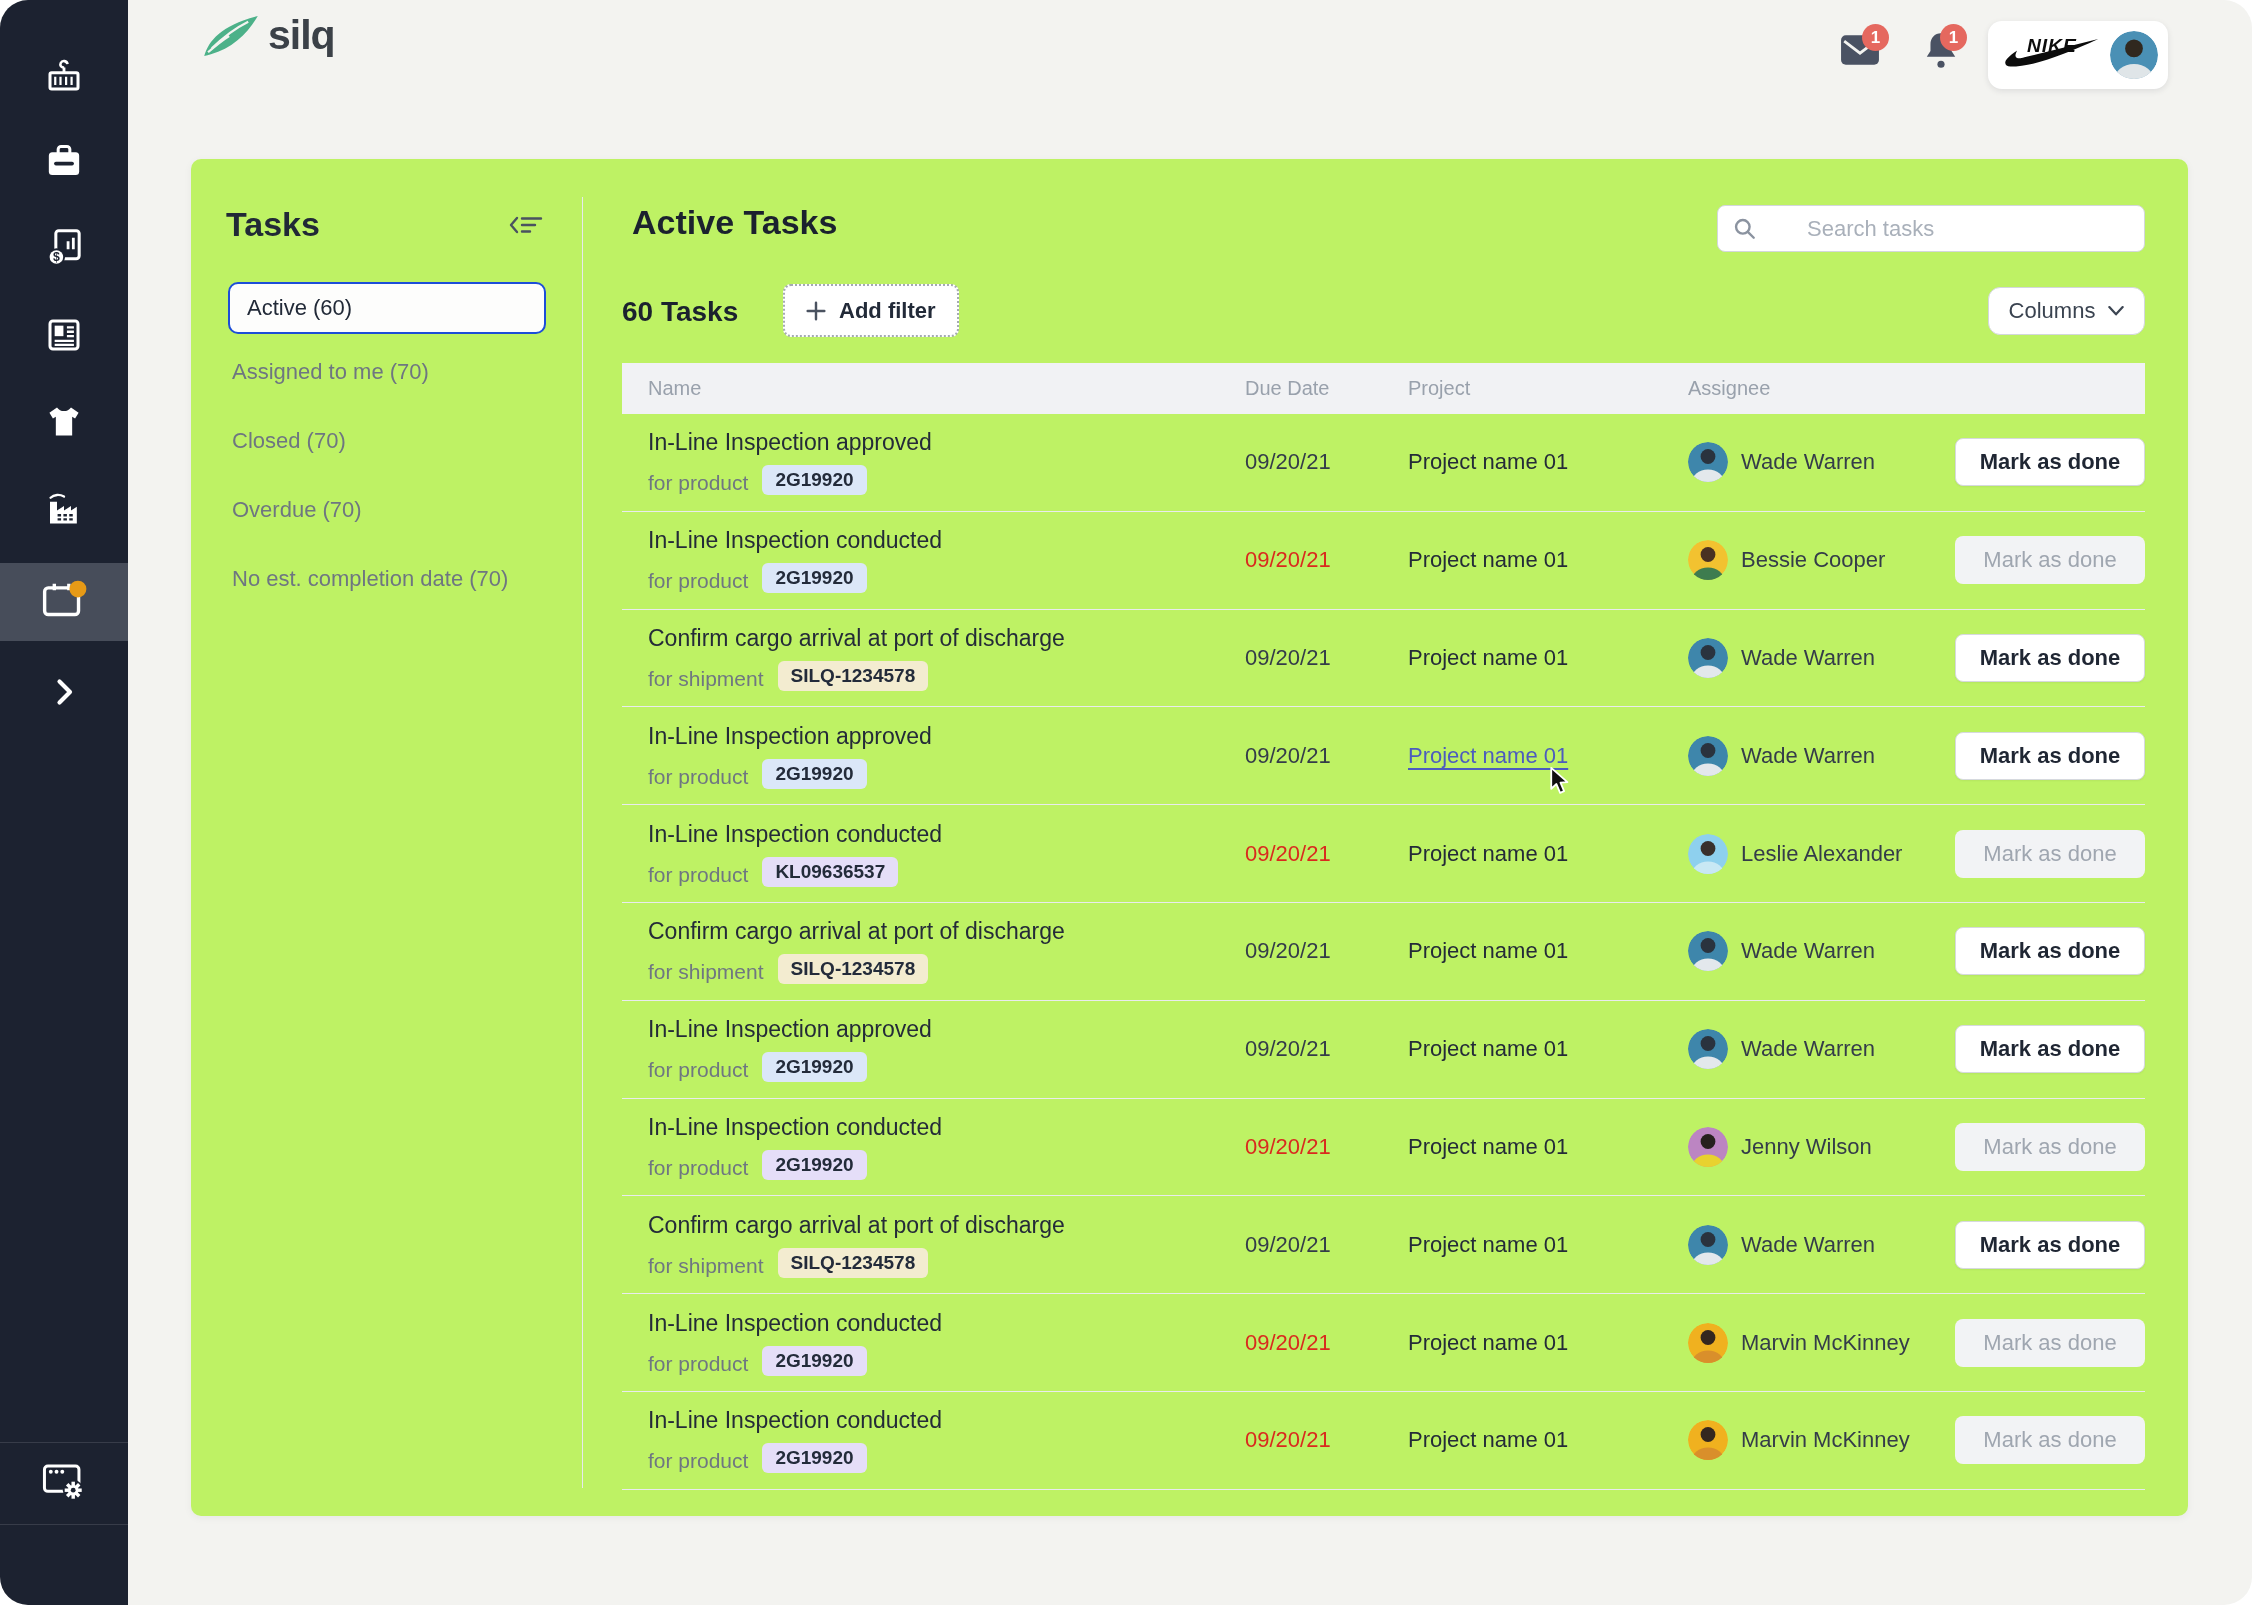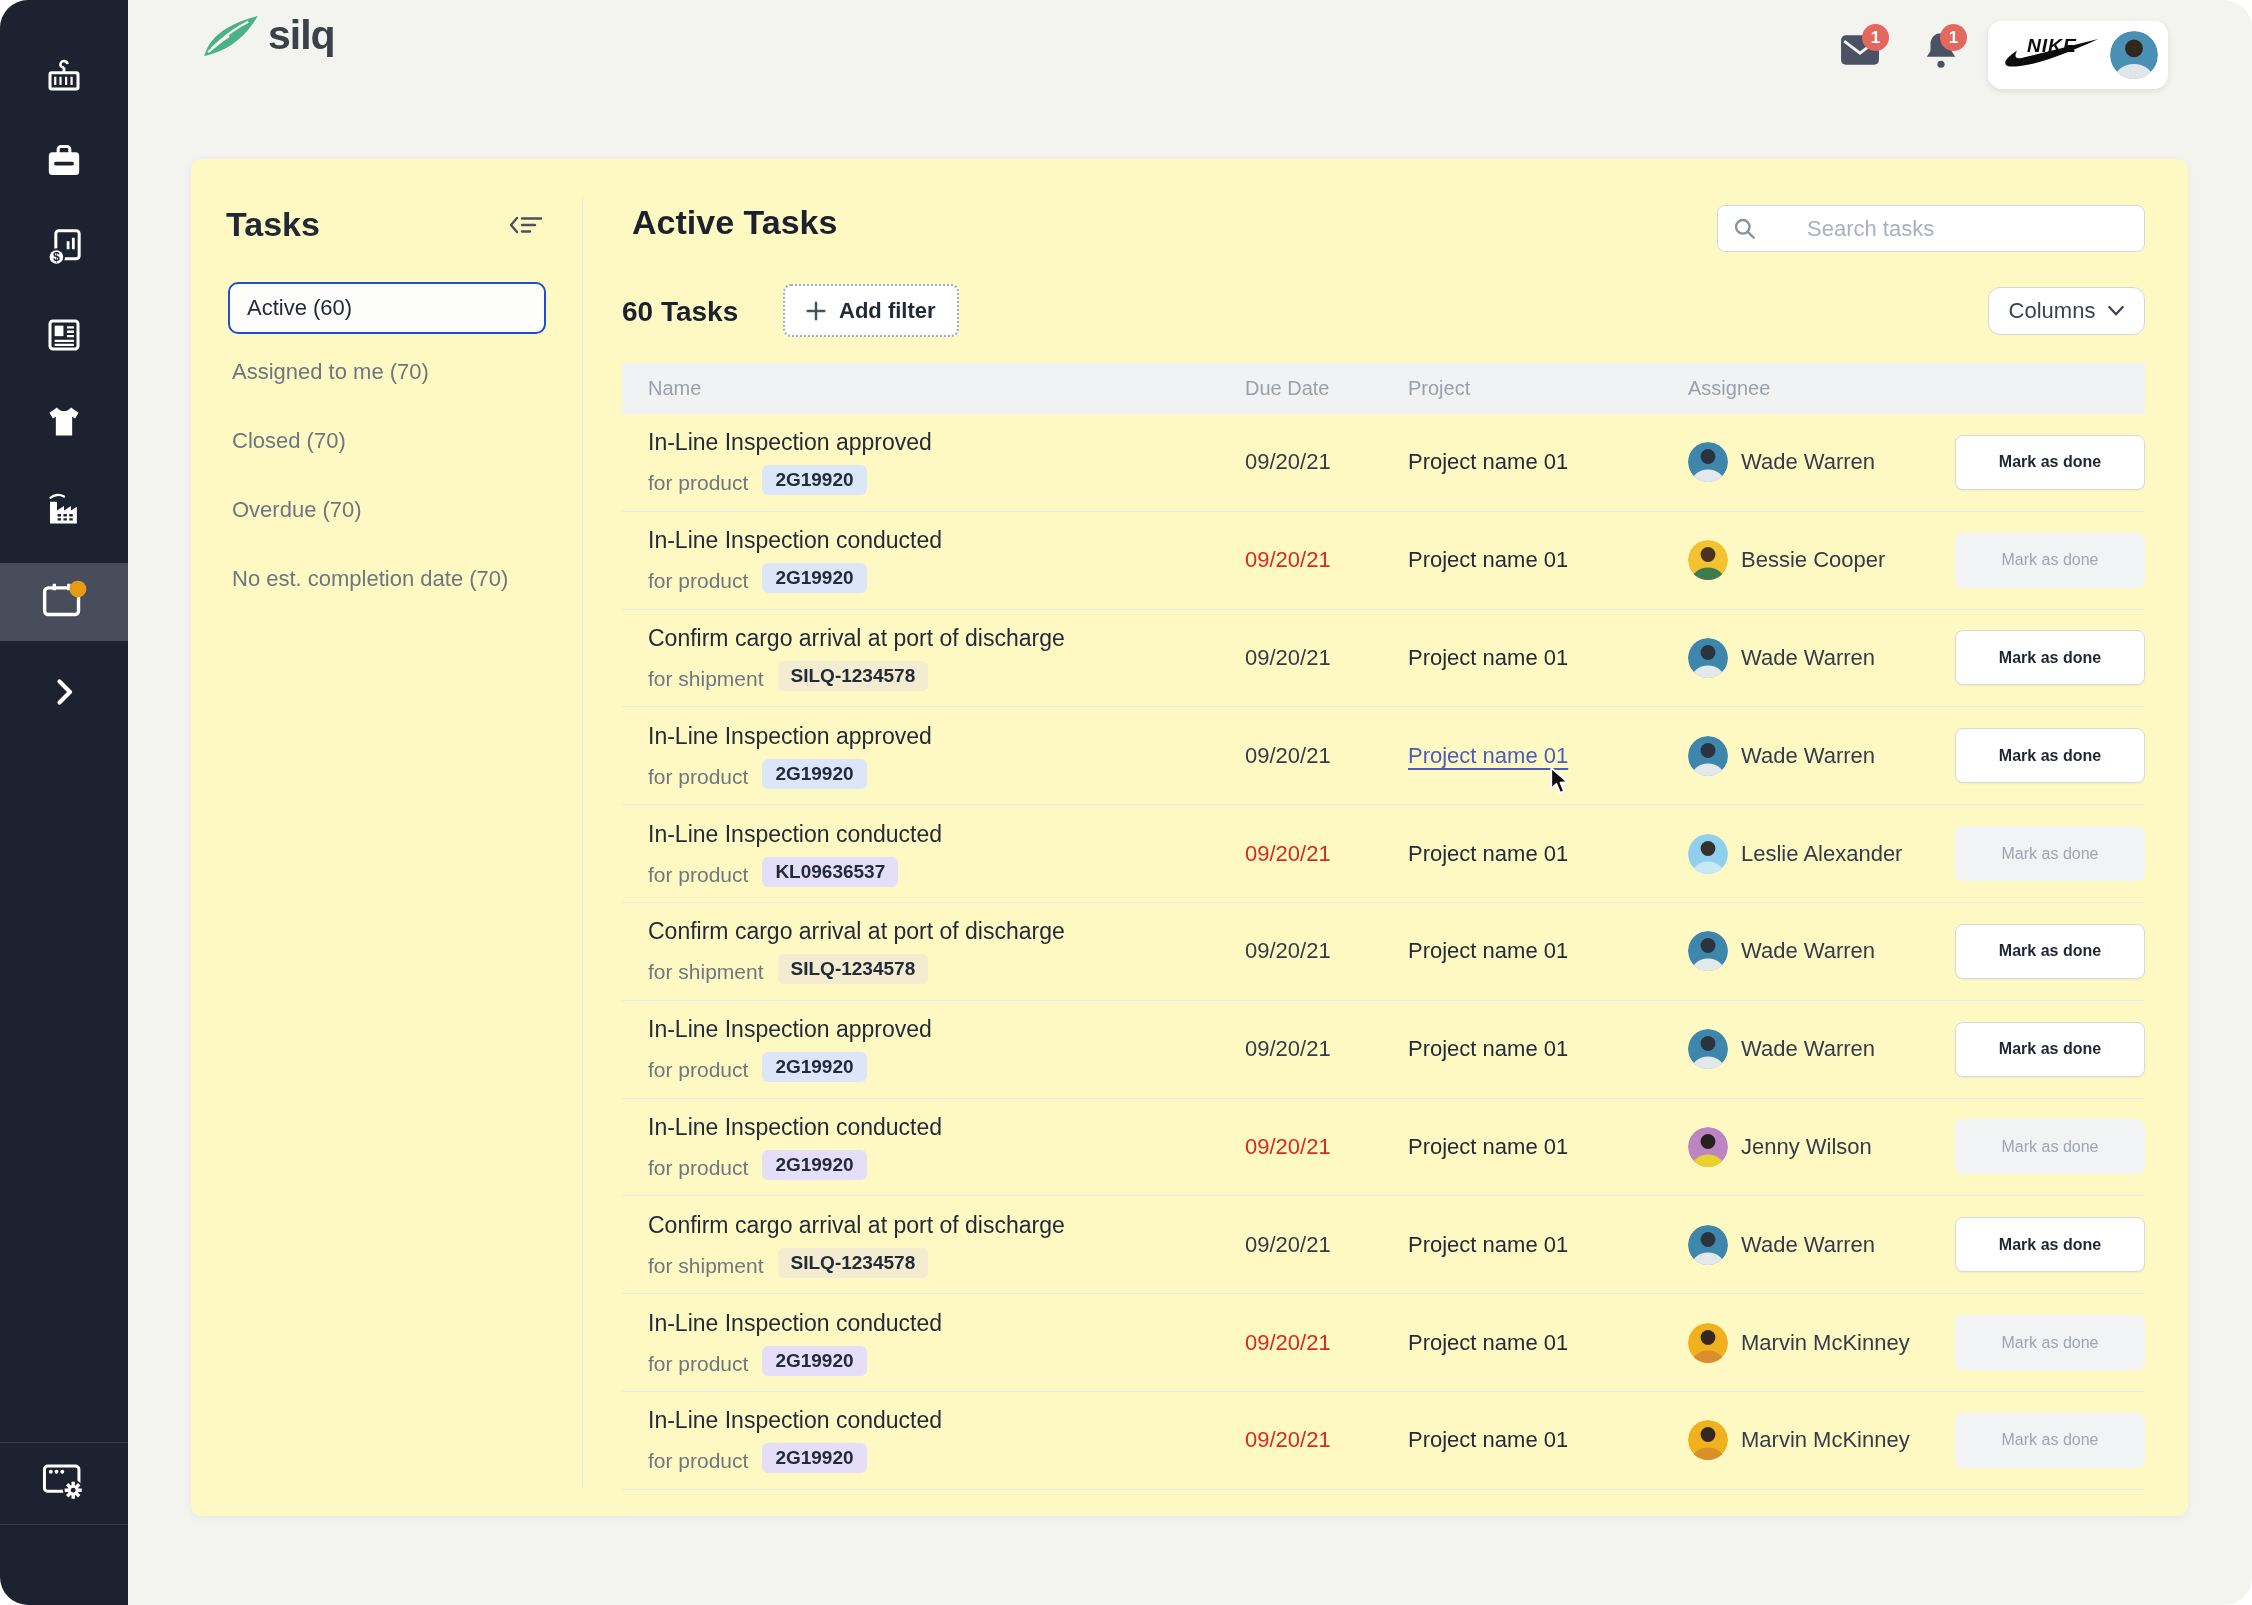--- a/index.html
+++ b/index.html
@@ -16,21 +16,21 @@
   .logo{position:absolute;left:202px;top:12px;display:flex;align-items:center;gap:8px;cursor:pointer;}
   .logo-text{font-size:41px;font-weight:800;color:#3b4148;letter-spacing:-1px;}
   .top-icon{position:absolute;cursor:pointer;}
   .notif-dot{position:absolute;width:27px;height:27px;border-radius:50%;background:var(--badge-red);color:#fff;font-size:17px;font-weight:700;display:flex;align-items:center;justify-content:center;}
   .org-card{position:absolute;left:1988px;top:21px;width:180px;height:68px;background:#fff;border-radius:14px;box-shadow:0 2px 6px rgba(25,30,45,0.10);display:flex;align-items:center;cursor:pointer;}
   .org-card .nike{margin-left:10px;}
   .avatar{border-radius:50%;overflow:hidden;display:inline-block;line-height:0;}
   .org-card .avatar{position:absolute;right:10px;top:10px;}
 
   
-  .card{position:absolute;left:191px;top:159px;width:1997px;height:1357px;background:#fef9c3;border-radius:10px;box-shadow:0 2px 8px rgba(25,30,45,0.05);}
+  .card{position:absolute;left:191px;top:159px;width:1997px;height:1357px;background:#bef264;border-radius:10px;box-shadow:0 2px 8px rgba(25,30,45,0.05);}
 
   
   .panel{position:absolute;left:0;top:0;bottom:0;width:392px;}
   .panel::after{content:"";position:absolute;right:0;top:38px;bottom:28px;width:1px;background:#e7e9ed;}
   .panel-title{position:absolute;left:35px;top:46px;font-size:34px;font-weight:800;color:#212936;}
   .collapse-btn{position:absolute;right:40px;top:54px;cursor:pointer;line-height:0;}
   .active-filter{position:absolute;left:37px;top:123px;width:318px;height:52px;box-sizing:border-box;border:2px solid #1d4ed8;border-radius:10px;background:#fdfdfc;display:flex;align-items:center;padding-left:17px;font-size:22px;color:#222a38;cursor:pointer;}
   .filter-list{position:absolute;left:37px;top:178px;right:16px;}
   .filter-item{height:69px;display:flex;align-items:center;padding-left:4px;font-size:22px;color:#6e7681;cursor:pointer;white-space:nowrap;}
 
@@ -55,21 +55,21 @@
   .task-title{font-size:23px;font-weight:500;color:#242b38;}
   .task-sub{display:flex;align-items:flex-end;gap:14px;}
   .sub-label{font-size:21px;color:#6f7781;}
   .badge{font-size:19px;font-weight:700;color:#232b3a;padding:4px 13px;border-radius:6px;}
   .due-cell{font-size:22px;color:#343c49;}
   .due-cell.overdue{color:var(--overdue);}
   .project{font-size:22px;color:#242b38;cursor:pointer;}
   .project.hovered{color:var(--link);text-decoration:underline;text-underline-offset:5px;}
   .assignee-cell{display:flex;align-items:center;gap:13px;}
   .assignee-name{font-size:22px;color:#343c49;}
-  .done-btn{width:190px;height:55px;border-radius:8px;font-family:"Liberation Sans",sans-serif;font-size:16px;cursor:pointer;background:#fff;border:1.5px solid #d6d9de;font-weight:700;color:#1f2633;box-shadow:0 1px 2px rgba(16,24,40,0.05);}
+  .done-btn{width:190px;height:48px;border-radius:8px;font-family:"Liberation Sans",sans-serif;font-size:22px;cursor:pointer;background:#fff;border:1.5px solid #d6d9de;font-weight:700;color:#1f2633;box-shadow:0 1px 2px rgba(16,24,40,0.05);}
   .done-btn.disabled{background:#f2f3f5;border:none;box-shadow:none;font-weight:400;color:#9fa6b0;cursor:default;}
 
   .cursor{position:absolute;left:1549px;top:766px;z-index:50;pointer-events:none;}
 </style>
 </head>
 <body>
 
 <div class="app" style="--orange: #E79A16; --badge-red: #E5685F; --overdue: #D92A1E; --link: #4C5CBE; --brand-green: #4CB189;">
 
   <aside class="sidebar">

